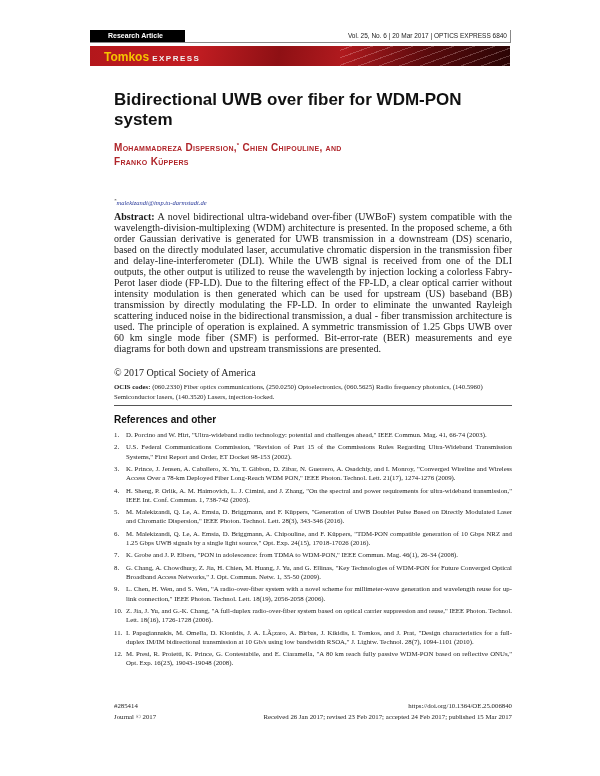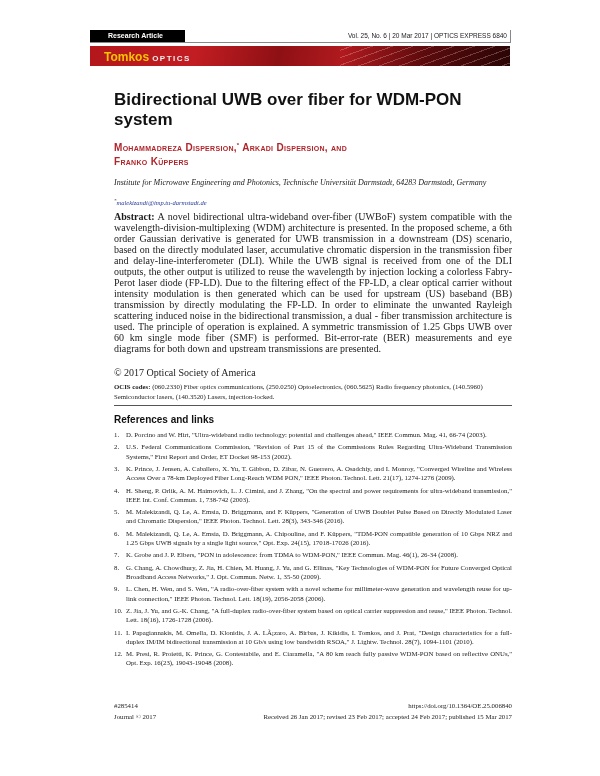--- a/index.html
+++ b/index.html
@@ -57,52 +57,51 @@
 
 <div class="page">
 
   <div class="topbar">
     <div class="tag">Research Article</div>
     <div class="volinfo">Vol. 25, No. 6 | 20 Mar 2017 | OPTICS EXPRESS 6840</div>
   </div>
 
   <div class="banner">
     <div class="banner-title">
-      <span class="optics">Tomkos</span><span class="express">OPTICS</span>
+      <span class="optics">Tomkos</span><span class="express">EXPRESS</span>
     </div>
   </div>
 
   <div class="title">Bidirectional UWB over fiber for WDM-PON system</div>
 
   <div class="authors">
-    <span>Mohammadreza Dispersion,</span><sup>*</sup><span> Arkadi Dispersion, and</span><br>
+    <span>Mohammadreza Dispersion,</span><sup>*</sup><span> Chien Chipouline, and</span><br>
     <span>Franko Küppers</span>
   </div>
 
-  <div class="affil">Institute for Microwave Engineering and Photonics, Technische Universität Darmstadt, 64283 Darmstadt, Germany</div>
 
   <div class="email">
     <sup>*</sup><span>malekizandi@imp.tu-darmstadt.de</span>
   </div>
 
   <div class="abstract">
     <b>Abstract:</b>
     <span>A novel bidirectional ultra-wideband over-fiber (UWBoF) system compatible with the wavelength-division-multiplexing (WDM) architecture is presented. In the proposed scheme, a 6th order Gaussian derivative is generated for UWB transmission in a downstream (DS) scenario, based on the directly modulated laser, accumulative chromatic dispersion in the transmission fiber and delay-line-interferometer (DLI). While the UWB signal is received from one of the DLI outputs, the other output is utilized to reuse the wavelength by injection locking a colorless Fabry-Perot laser diode (FP-LD). Due to the filtering effect of the FP-LD, a clear optical carrier without intensity modulation is then generated which can be used for upstream (US) baseband (BB) transmission by directly modulating the FP-LD. In order to eliminate the unwanted Rayleigh scattering induced noise in the bidirectional transmission, a dual - fiber transmission architecture is used. The principle of operation is explained. A symmetric transmission of 1.25 Gbps UWB over 60 km single mode fiber (SMF) is performed. Bit-error-rate (BER) measurements and eye diagrams for both down and upstream transmissions are presented.</span>
   </div>
 
   <div class="copyright">© 2017 Optical Society of America</div>
 
   <div class="ocis">
     <b>OCIS codes:</b>
     <span>(060.2330) Fiber optics communications, (250.0250) Optoelectronics, (060.5625) Radio frequency photonics, (140.5960) Semiconductor lasers, (140.3520) Lasers, injection-locked.</span>
   </div>
 
   <div class="rule"></div>
 
-  <div class="refhead">References and links</div>
+  <div class="refhead">References and other</div>
 
   <ol class="refs">
     <li><span class="num">1.</span><span>D. Porcino and W. Hirt, "Ultra-wideband radio technology: potential and challenges ahead," IEEE Commun. Mag. 41, 66-74 (2003).</span></li>
     <li><span class="num">2.</span><span>U.S. Federal Communications Commission, "Revision of Part 15 of the Commissions Rules Regarding Ultra-Wideband Transmission Systems," First Report and Order, ET Docket 98-153 (2002).</span></li>
     <li><span class="num">3.</span><span>K. Prince, J. Jensen, A. Caballero, X. Yu, T. Gibbon, D. Zibar, N. Guerrero, A. Osadchiy, and I. Monroy, "Converged Wireline and Wireless Access Over a 78-km Deployed Fiber Long-Reach WDM PON," IEEE Photon. Technol. Lett. 21(17), 1274-1276 (2009).</span></li>
     <li><span class="num">4.</span><span>H. Sheng, P. Orlik, A. M. Haimovich, L. J. Cimini, and J. Zhang, "On the spectral and power requirements for ultra-wideband transmission," IEEE Int. Conf. Commun. 1, 738-742 (2003).</span></li>
     <li><span class="num">5.</span><span>M. Malekizandi, Q. Le, A. Emsia, D. Briggmann, and F. Küppers, "Generation of UWB Doublet Pulse Based on Directly Modulated Laser and Chromatic Dispersion," IEEE Photon. Technol. Lett. 28(3), 343-346 (2016).</span></li>
     <li><span class="num">6.</span><span>M. Malekizandi, Q. Le, A. Emsia, D. Briggmann, A. Chipouline, and F. Küppers, "TDM-PON compatible generation of 10 Gbps NRZ and 1.25 Gbps UWB signals by a single light source," Opt. Exp. 24(15), 17018-17026 (2016).</span></li>
     <li><span class="num">7.</span><span>K. Grobe and J. P. Elbers, "PON in adolescence: from TDMA to WDM-PON," IEEE Commun. Mag. 46(1), 26-34 (2008).</span></li>
     <li><span class="num">8.</span><span>G. Chang, A. Chowdhury, Z. Jia, H. Chien, M. Huang, J. Yu, and G. Ellinas, "Key Technologies of WDM-PON for Future Converged Optical Broadband Access Networks," J. Opt. Commun. Netw. 1, 35-50 (2009).</span></li>

